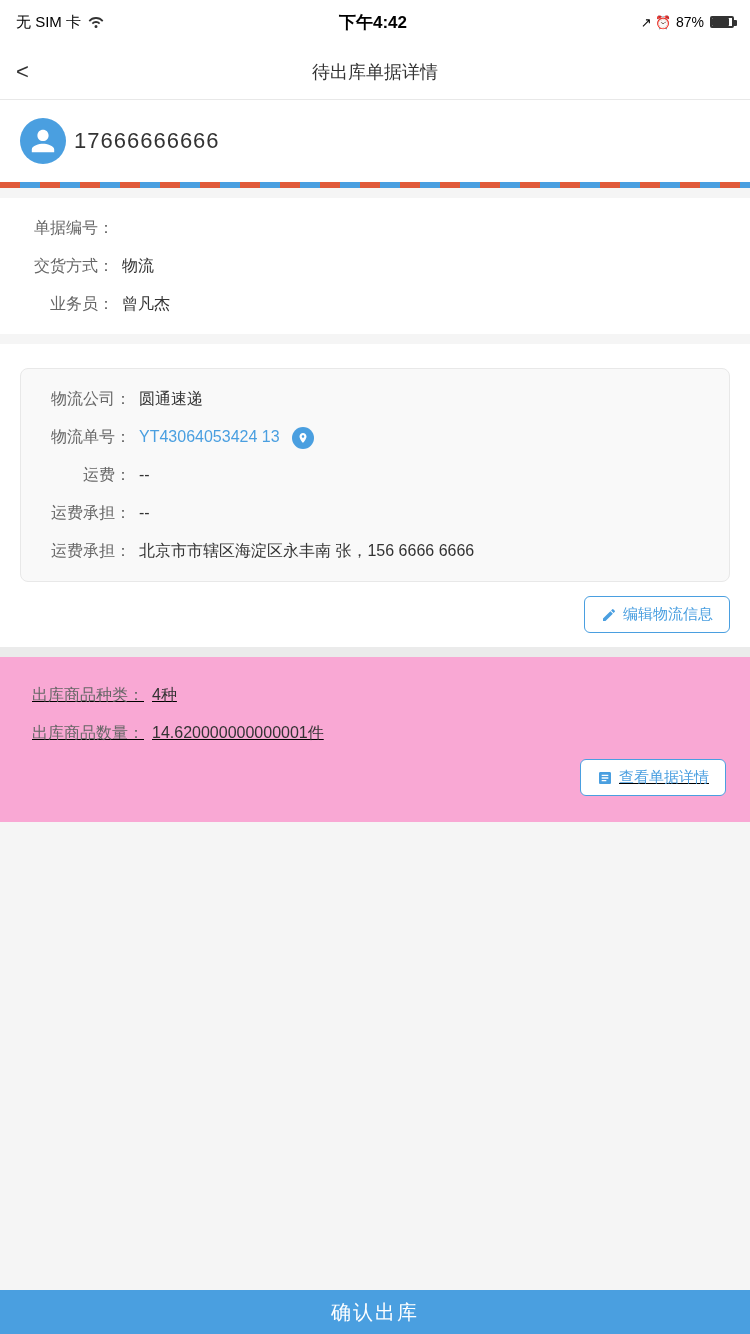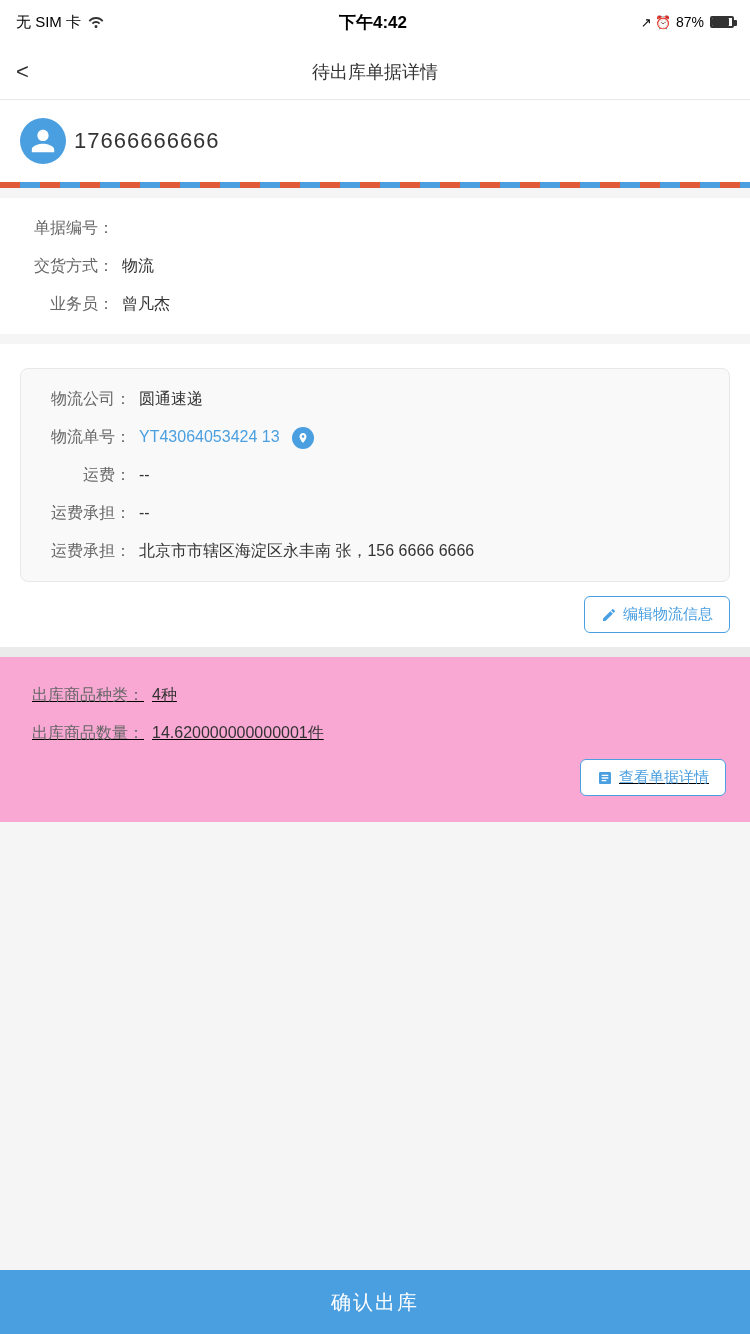--- a/index.html
+++ b/index.html
@@ -203,21 +203,21 @@
       justify-content: flex-end;
       margin-top: 14px;
     }
 
     
     .confirm-btn {
       position: fixed;
       bottom: 0;
       left: 0;
       width: 750px;
-      height: 64px;
+      height: 44px;
       background: #4a9fe0;
       color: #fff;
       font-size: 20px;
       font-weight: 500;
       border: none;
       cursor: pointer;
       display: flex;
       align-items: center;
       justify-content: center;
       letter-spacing: 2px;

